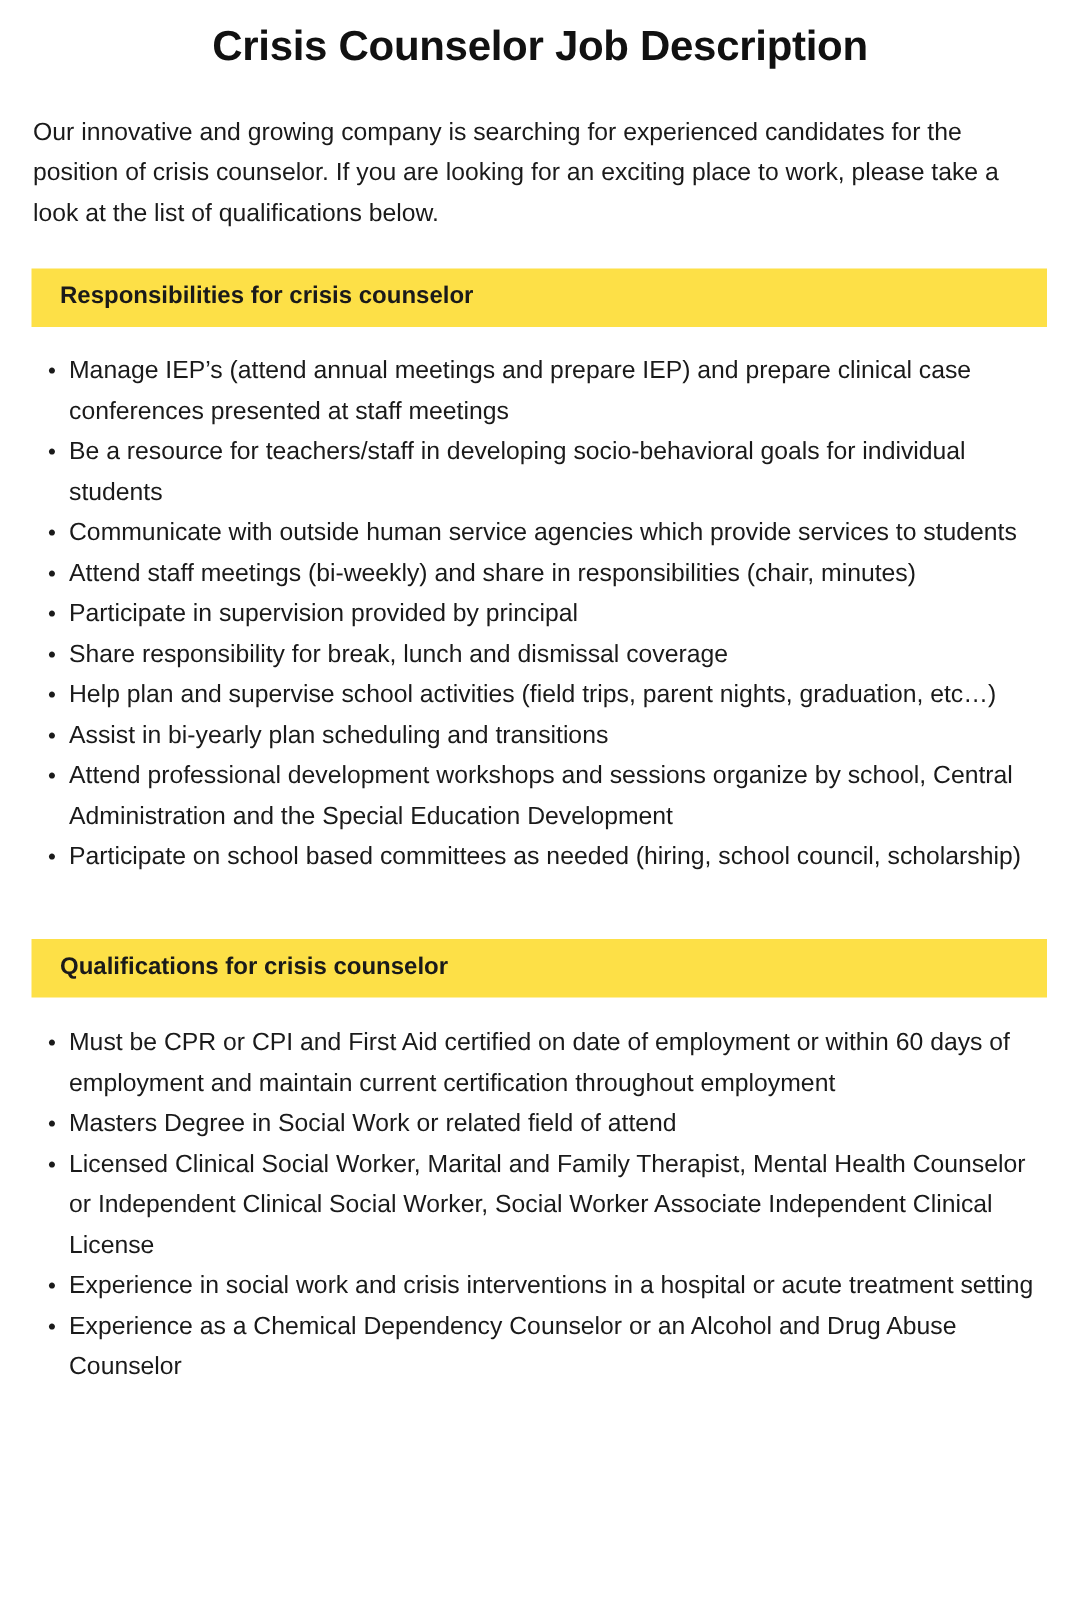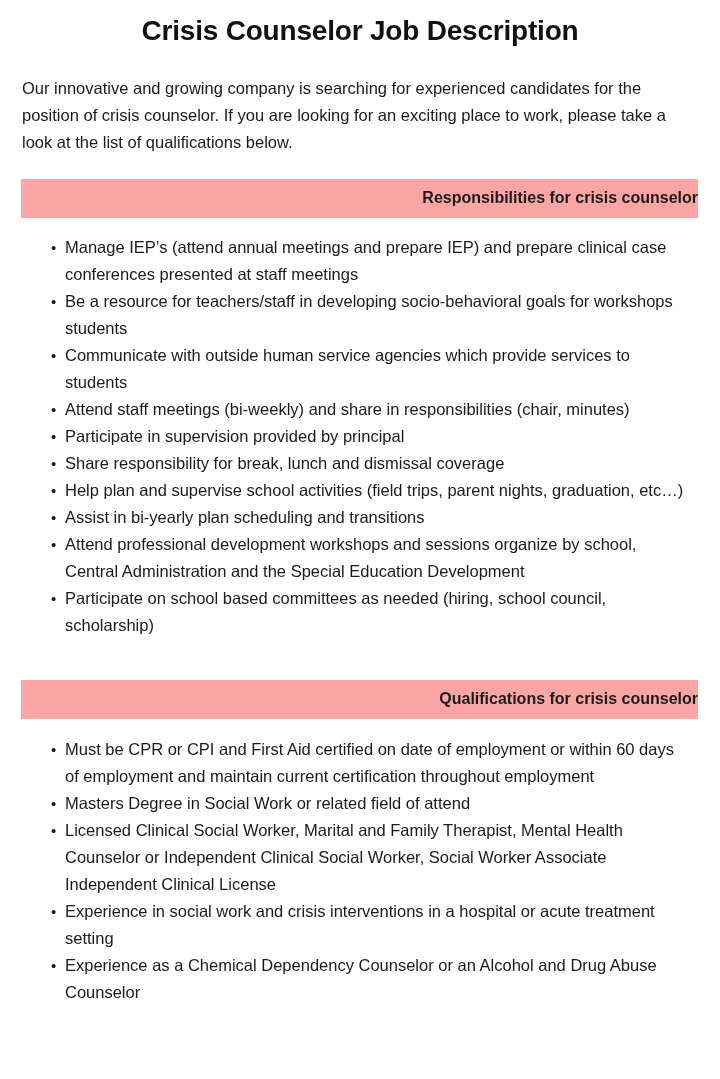--- a/index.html
+++ b/index.html
@@ -34,34 +34,33 @@
     line-height: 27px;
     margin: 0;
     padding: 20px 30px 0 22px;
     color: #1a1a1a;
   }
   .section {
     margin: 0;
     padding: 0;
   }
   .section-header {
-    background: #fca5a5;
+    background: #fde047;
     margin: 23px 22px 0 21px;
     padding: 9px 0 10px 19px;
     font-size: 16px;
     font-weight: bold;
     color: #1a1a1a;
     line-height: 20px;
     box-sizing: border-box;
-    text-align: right;
   }
   .section-list {
     list-style: none;
     margin: 0;
-    padding: 16px 28px 0 51px;
+    padding: 16px 28px 0 32px;
   }
   .section-list li {
     position: relative;
     font-size: 16.5px;
     line-height: 27px;
     padding-left: 14px;
     margin: 0 0 0 0;
     color: #1a1a1a;
   }
   .section-list li::before {
@@ -88,21 +87,21 @@
 <div class="page">
 
   <h1 class="doc-title">Crisis Counselor Job Description</h1>
 
   <p class="intro">Our innovative and growing company is searching for experienced candidates for the position of crisis counselor. If you are looking for an exciting place to work, please take a look at the list of qualifications below.</p>
 
   <div class="section responsibilities">
     <div class="section-header">Responsibilities for crisis counselor</div>
     <ul class="section-list">
       <li>Manage IEP’s (attend annual meetings and prepare IEP) and prepare clinical case conferences presented at staff meetings</li>
-      <li>Be a resource for teachers/staff in developing socio-behavioral goals for workshops students</li>
+      <li>Be a resource for teachers/staff in developing socio-behavioral goals for individual students</li>
       <li>Communicate with outside human service agencies which provide services to students</li>
       <li>Attend staff meetings (bi-weekly) and share in responsibilities (chair, minutes)</li>
       <li>Participate in supervision provided by principal</li>
       <li>Share responsibility for break, lunch and dismissal coverage</li>
       <li>Help plan and supervise school activities (field trips, parent nights, graduation, etc…)</li>
       <li>Assist in bi-yearly plan scheduling and transitions</li>
       <li>Attend professional development workshops and sessions organize by school, Central Administration and the Special Education Development</li>
       <li>Participate on school based committees as needed (hiring, school council, scholarship)</li>
     </ul>
   </div>

